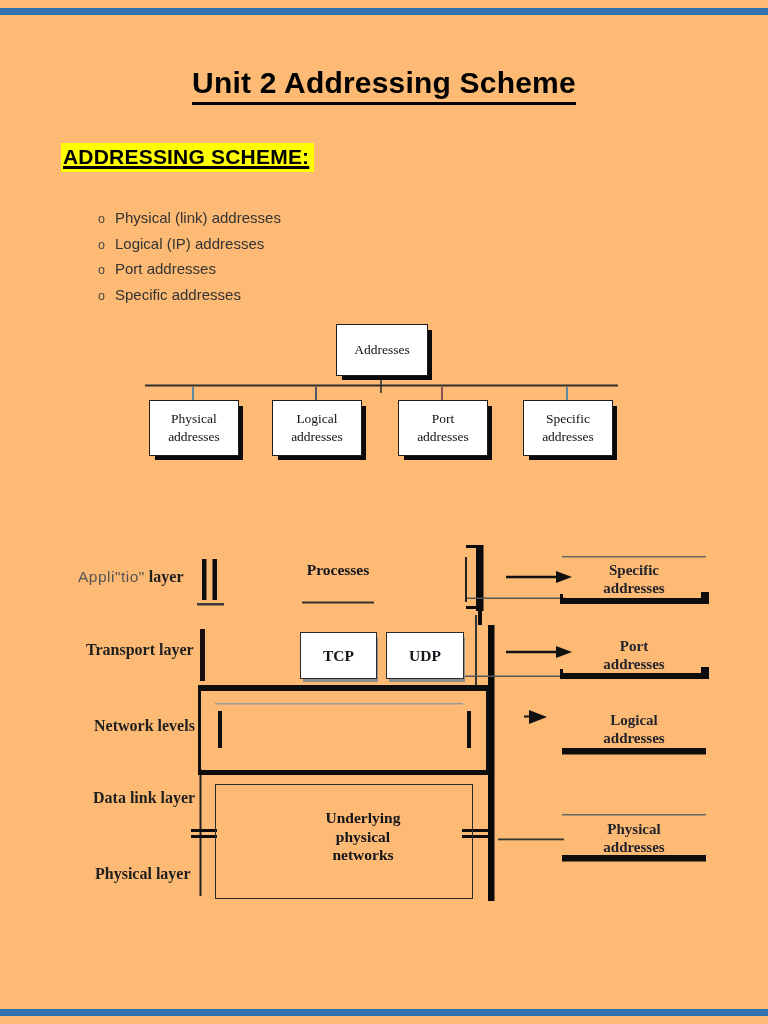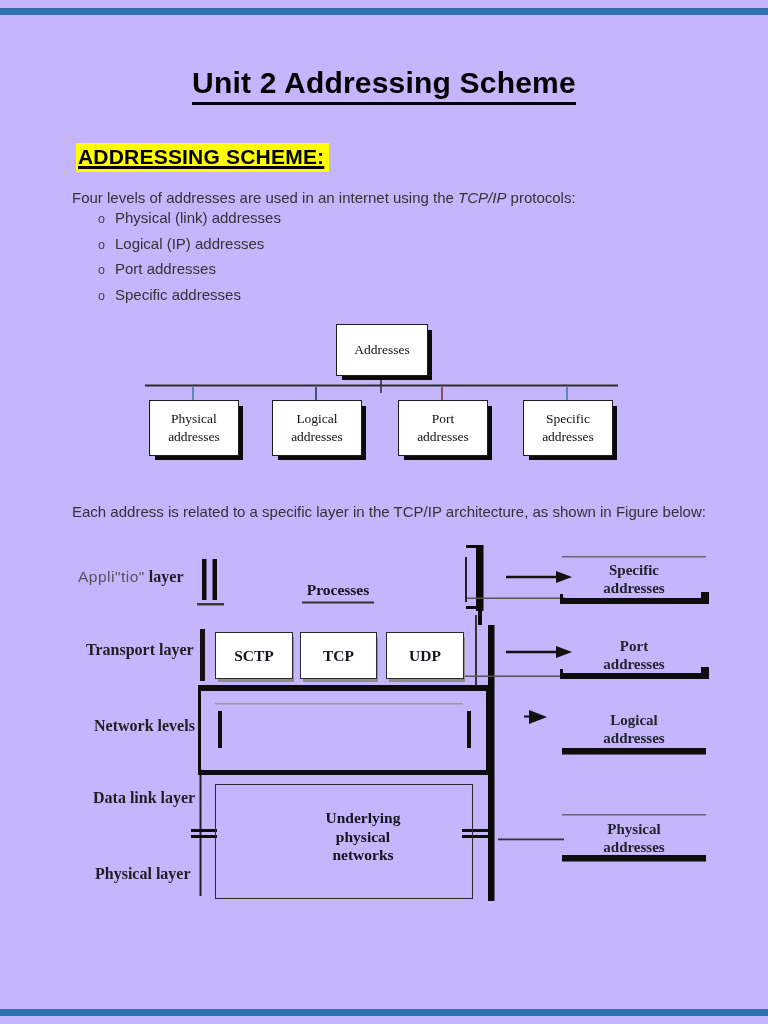--- a/index.html
+++ b/index.html
@@ -1,22 +1,22 @@
 <!DOCTYPE html>
 <html><head>
 <meta charset="utf-8">
 <style>
   html,body{margin:0;padding:0;background:#ffffff;}
-  .page{position:relative;width:768px;height:1024px;background:#c4b5fd;overflow:hidden;
+  .page{position:relative;width:768px;height:1024px;background:#fdba74;overflow:hidden;
         font-family:"Liberation Sans",sans-serif;color:#333;}
   .hbar{position:absolute;left:0;width:768px;height:7px;background:#3272b0;}
   .title-wrap{position:absolute;left:0;top:66px;width:768px;text-align:center;}
   .title{display:inline-block;font-size:30px;font-weight:bold;color:#000;
          border-bottom:3px solid #000;padding-bottom:2px;letter-spacing:.2px;}
-  .section-wrap{position:absolute;left:76px;top:143px;}
+  .section-wrap{position:absolute;left:61px;top:143px;}
   .section{display:inline-block;background:#ffff00;color:#000;font-size:21px;font-weight:bold;
            text-decoration:underline;text-decoration-thickness:2.5px;padding:2px 5px 3px 2px;letter-spacing:.2px;}
   .para{position:absolute;font-size:15px;color:#333;line-height:1.45;}
   .em{font-style:italic;}
   .blist{position:absolute;left:98px;top:209px;}
   .blist .row{display:flex;align-items:baseline;height:25.7px;font-size:15px;color:#333;}
   .blist .bullet{width:17px;font-size:12.5px;color:#444;}
   
   .tree{position:absolute;left:140px;top:320px;width:500px;height:150px;}
   .tree svg{position:absolute;left:0;top:0;}
@@ -47,23 +47,20 @@
   <div class="hbar" style="top:1009px"></div>
 
   <div class="title-wrap">
     <span class="title">Unit 2 Addressing Scheme</span>
   </div>
 
   <div class="section-wrap">
     <span class="section">ADDRESSING SCHEME:</span>
   </div>
 
-  <div class="para" style="left:72px;top:187px;width:640px">
-    <span>Four levels of addresses are used in an internet using the </span><span class="em">TCP/IP</span><span> protocols:</span>
-  </div>
 
   <div class="blist">
     <div class="row">
       <span class="bullet">o</span>
       <span>Physical (link) addresses</span>
     </div>
     <div class="row">
       <span class="bullet">o</span>
       <span>Logical (IP) addresses</span>
     </div>
@@ -90,21 +87,20 @@
     <div class="tbox" style="left:9px;  top:80px;width:88px;height:54px">Physical
 addresses</div>
     <div class="tbox" style="left:132px;top:80px;width:88px;height:54px">Logical
 addresses</div>
     <div class="tbox" style="left:258px;top:80px;width:88px;height:54px">Port
 addresses</div>
     <div class="tbox" style="left:383px;top:80px;width:88px;height:54px">Specific
 addresses</div>
   </div>
 
-  <div class="para" style="left:72px;top:501px;width:655px">Each address is related to a specific layer in the TCP/IP architecture, as shown in Figure below:</div>
 
   <div class="ldia">
     <svg width="668" height="370">
 
       <rect x="142" y="16" width="4.5" height="41" fill="#0d0d0d"></rect>
       <rect x="152.5" y="16" width="4.5" height="41" fill="#0d0d0d"></rect>
       <rect x="137" y="60" width="27" height="2.5" fill="#3a3a3a"></rect>
       <rect x="242" y="58.5" width="72" height="2" fill="#333"></rect>
       <rect x="405" y="14" width="2" height="45" fill="#222"></rect>
       <rect x="416" y="2" width="7.5" height="66" fill="#0a0a0a"></rect>
@@ -148,23 +144,22 @@
     </svg>
 
     <div class="llabel" style="left:18px;top:25px">
       <span class="ocr">Appli"tio"</span><span> layer</span>
     </div>
     <div class="llabel" style="left:26px;top:98px">Transport layer</div>
     <div class="llabel" style="left:34px;top:174px">Network levels</div>
     <div class="llabel" style="left:33px;top:246px">Data link layer</div>
     <div class="llabel" style="left:35px;top:322px">Physical layer</div>
 
-    <div class="dtext" style="left:240px;top:38px;width:76px">Processes</div>
+    <div class="dtext" style="left:240px;top:18px;width:76px">Processes</div>
 
-    <div class="dbox" style="left:155px;top:89px;width:76px;height:45px;line-height:45px">SCTP</div>
     <div class="dbox" style="left:240px;top:89px;width:75px;height:45px;line-height:45px">TCP</div>
     <div class="dbox" style="left:326px;top:89px;width:76px;height:45px;line-height:45px">UDP</div>
 
     <div class="netbox"></div>
 
     <div class="ubox"></div>
     <div class="dtext" style="left:155px;top:266px;width:296px">Underlying
 physical
 networks</div>
 

